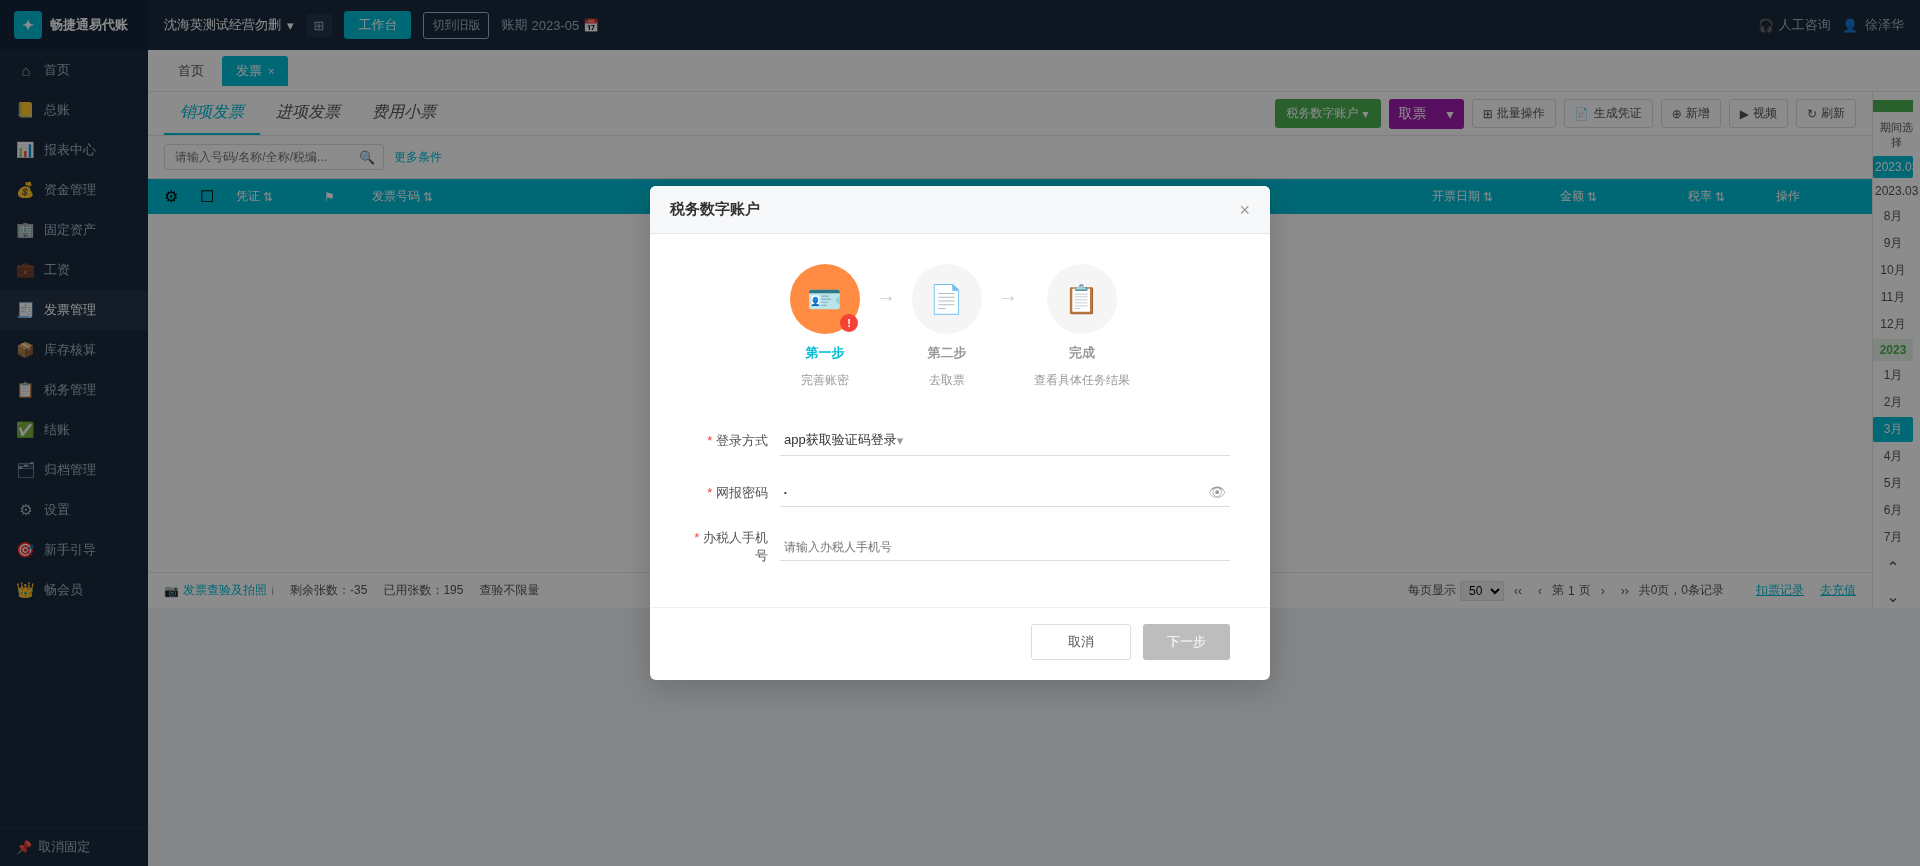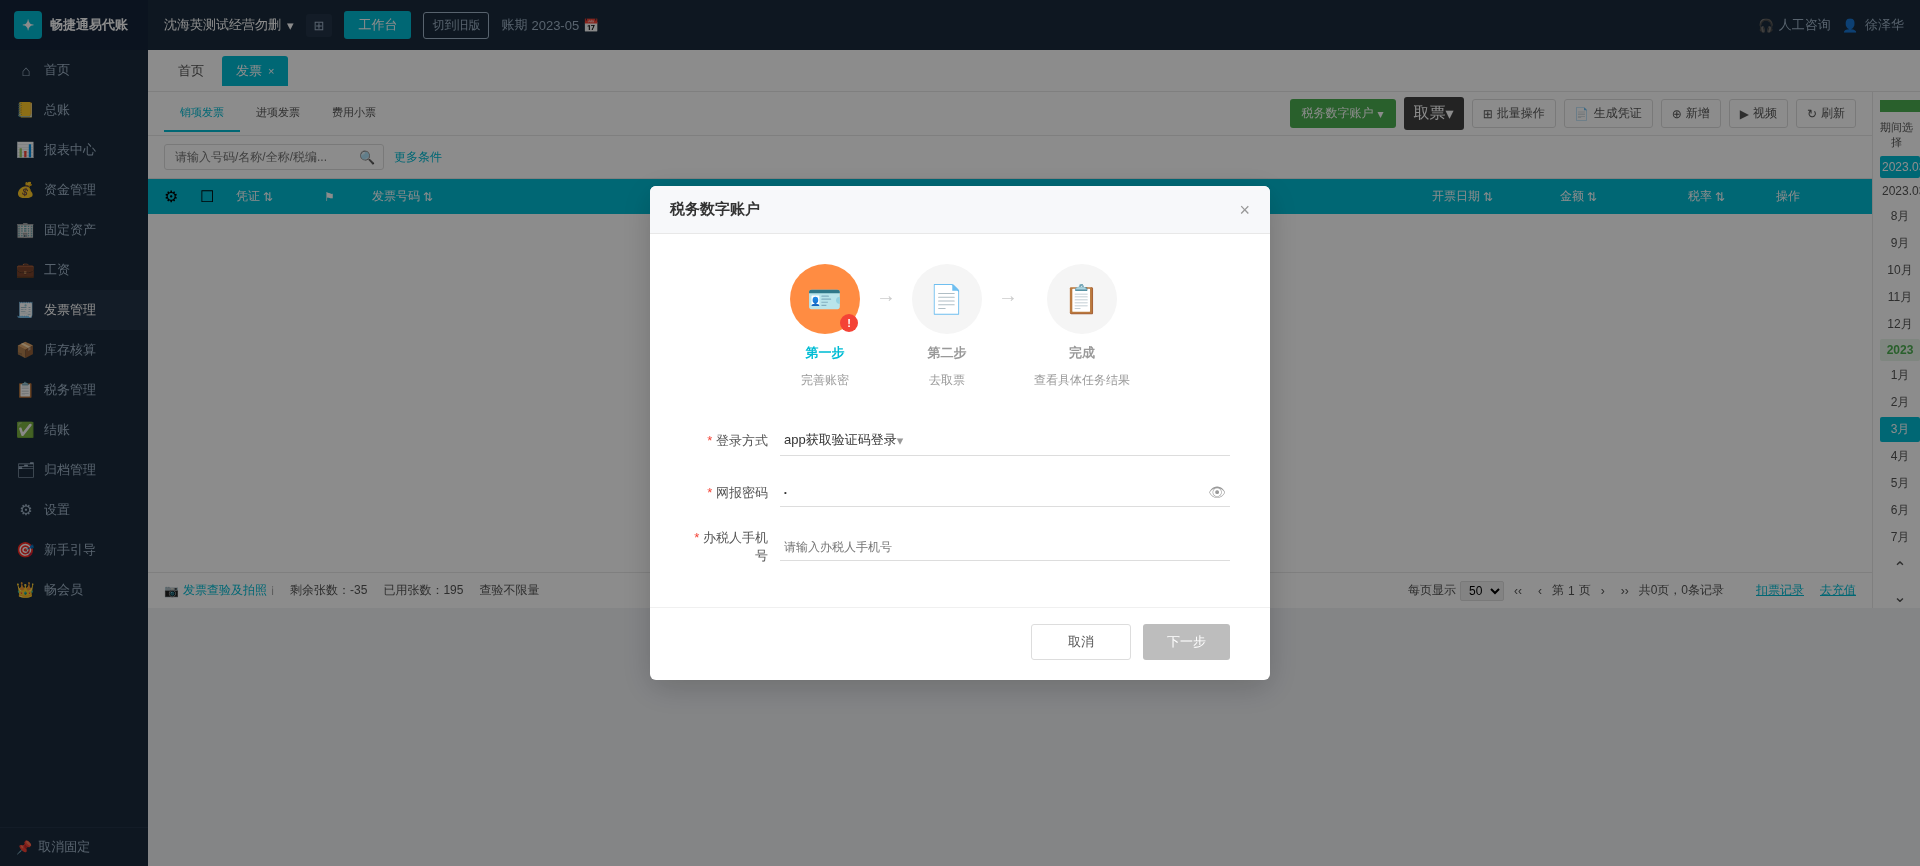--- a/index.html
+++ b/index.html
@@ -187,49 +187,50 @@
       padding: 0 16px;
       display: flex;
       align-items: center;
       justify-content: space-between;
       border-bottom: 1px solid #e8e8e8;
       height: 44px;
     }
     .sub-tabs-left { display: flex; gap: 0; }
     .sub-tab {
       padding: 10px 16px;
-      font-size: 11px;
+      font-size: 16px;
       color: #555;
       cursor: pointer;
       border-bottom: 2px solid transparent;
+      font-style: italic;
     }
     .sub-tab.active {
       color: #00bcd4;
       border-bottom: 2px solid #00bcd4;
     }
     .sub-tabs-right { display: flex; gap: 8px; align-items: center; }
     .btn-tax-digital {
       background: #4caf50;
       color: #fff;
       border: none;
       padding: 6px 12px;
       border-radius: 3px;
       font-size: 12px;
       cursor: pointer;
       display: flex; align-items: center; gap: 4px;
     }
     .btn-fetch {
-      background: #404040;
+      background: #a21caf;
       color: #fff;
       border: none;
       padding: 6px 10px;
       border-radius: 3px;
-      font-size: 16px;
-      cursor: pointer;
-      display: flex; align-items: center; gap: 0;
+      font-size: 14px;
+      cursor: pointer;
+      display: flex; align-items: center; gap: 20px;
     }
     .btn-outline {
       background: #fff;
       color: #555;
       border: 1px solid #ddd;
       padding: 5px 10px;
       border-radius: 3px;
       font-size: 12px;
       cursor: pointer;
       display: flex; align-items: center; gap: 4px;
@@ -445,21 +446,21 @@
       cursor: pointer;
     }
 
     
     .right-panel {
       width: 48px;
       background: #fff;
       border-left: 1px solid #e8e8e8;
       display: flex;
       flex-direction: column;
-      align-items: flex-end;
+      align-items: flex-start;
       padding-top: 8px;
       gap: 2px;
     }
     .right-panel-btn {
       width: 40px;
       padding: 6px 4px;
       text-align: center;
       font-size: 11px;
       color: #555;
       cursor: pointer;

